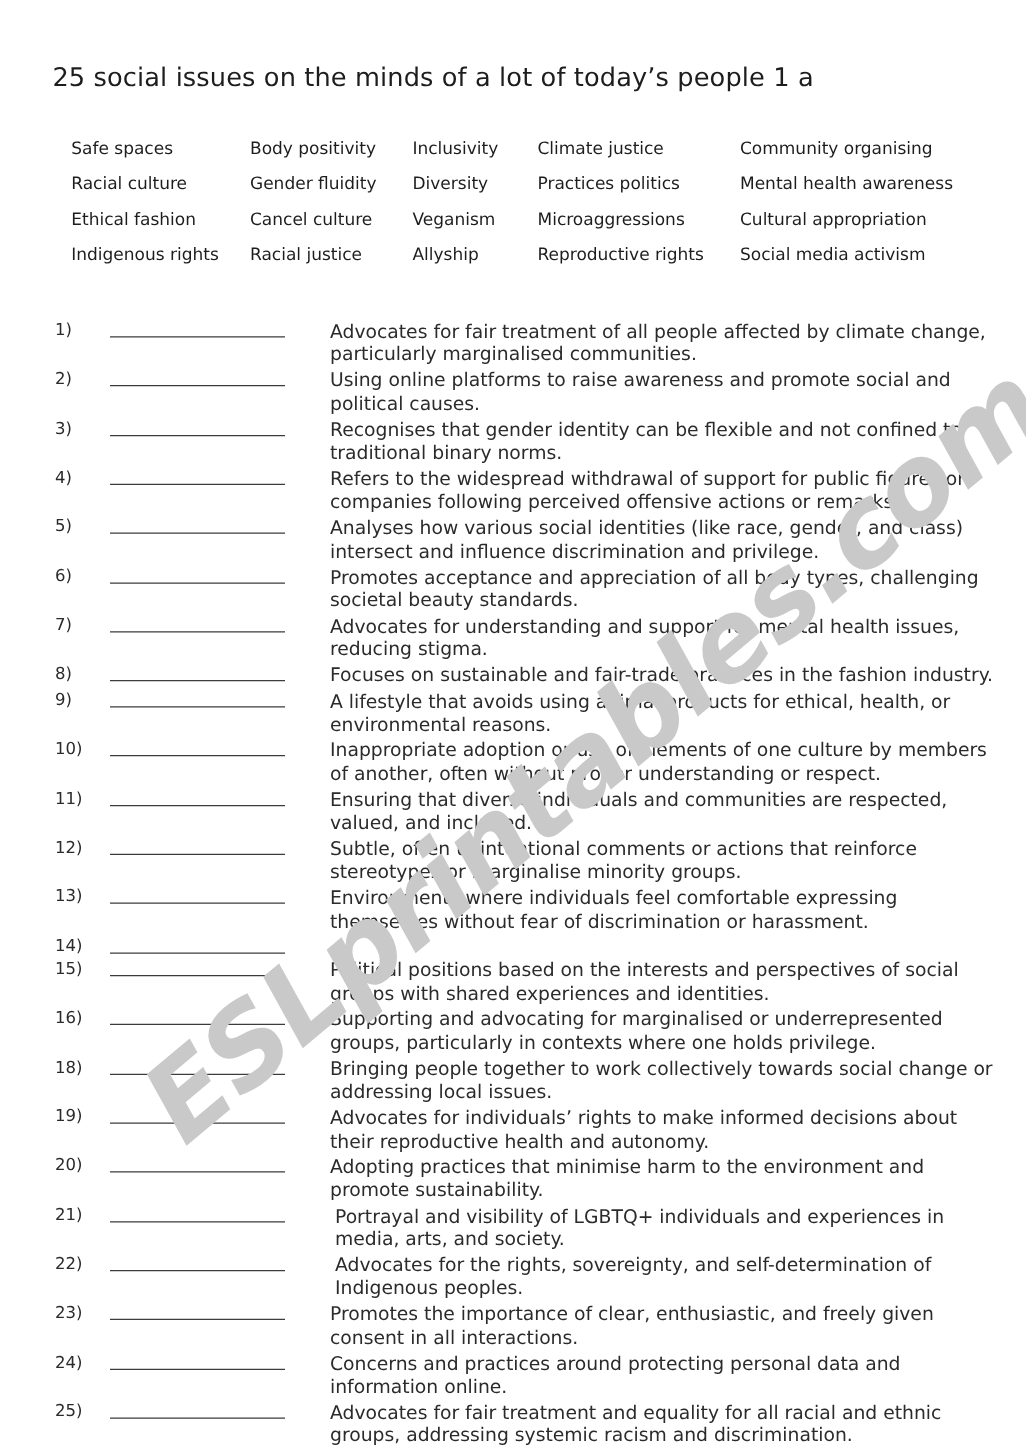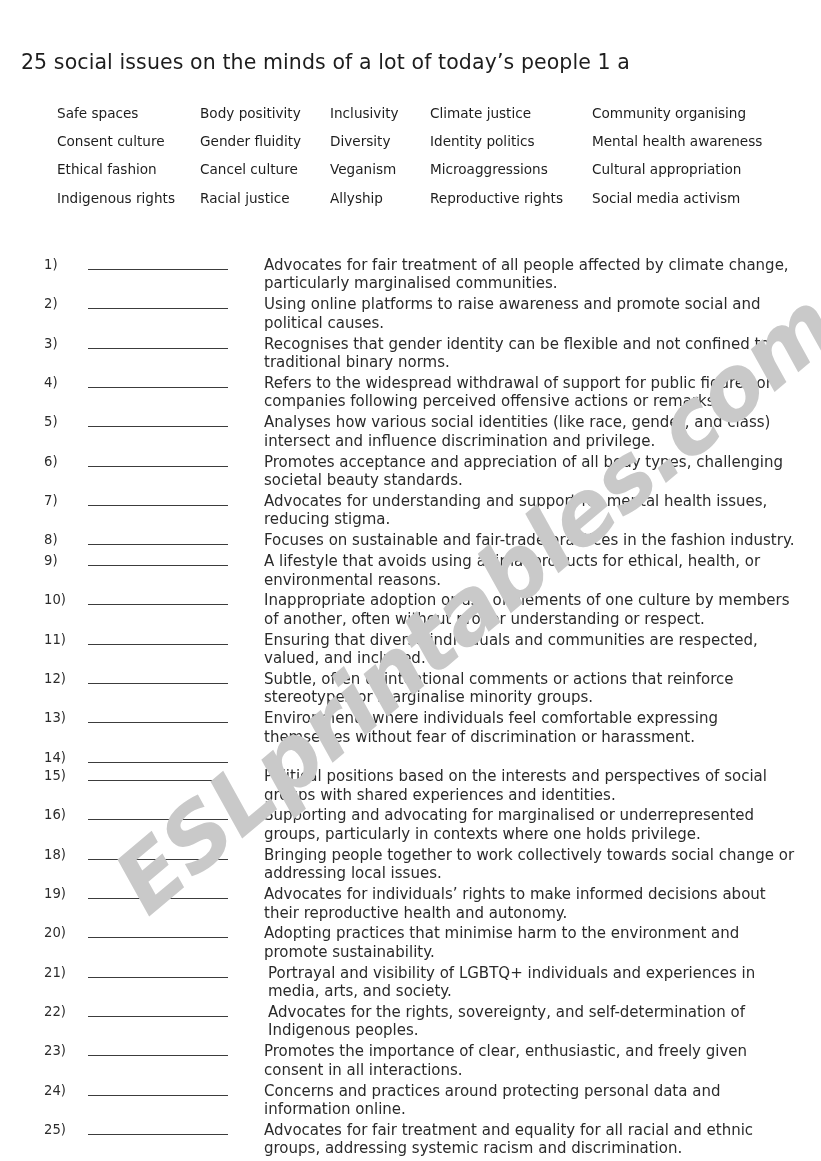--- a/index.html
+++ b/index.html
@@ -35,40 +35,40 @@
     z-index: 5;
     user-select: none;
   }
 
   
   .title {
     position: absolute;
     left: 0;
     top: 50px;
     width: 651px;
-    text-align: center;
+    text-align: right;
     font-size: 20.5px;
     font-weight: 400;
     letter-spacing: 0.1px;
     color: #1d1d1d;
     z-index: 2;
   }
 
   
   .wordbank {
     position: absolute;
     left: 57px;
     top: 99px;
     width: 710px;
     z-index: 2;
   }
   .wb-row {
     display: flex;
     height: 28.2px;
-    align-items: center;
+    align-items: flex-end;
   }
   .wb-cell {
     font-size: 13.6px;
     color: #1d1d1d;
     white-space: nowrap;
   }
   .wb-c1 { width: 143px; }
   .wb-c2 { width: 130px; }
   .wb-c3 { width: 100px; }
   .wb-c4 { width: 162px; }
@@ -126,24 +126,24 @@
 
   <div class="wordbank">
       <div class="wb-row">
         <div class="wb-cell wb-c1">Safe spaces</div>
         <div class="wb-cell wb-c2">Body positivity</div>
         <div class="wb-cell wb-c3">Inclusivity</div>
         <div class="wb-cell wb-c4">Climate justice</div>
         <div class="wb-cell wb-c5">Community organising</div>
       </div>
       <div class="wb-row">
-        <div class="wb-cell wb-c1">Consent culture</div>
+        <div class="wb-cell wb-c1">Racial culture</div>
         <div class="wb-cell wb-c2">Gender fluidity</div>
         <div class="wb-cell wb-c3">Diversity</div>
-        <div class="wb-cell wb-c4">Identity politics</div>
+        <div class="wb-cell wb-c4">Practices politics</div>
         <div class="wb-cell wb-c5">Mental health awareness</div>
       </div>
       <div class="wb-row">
         <div class="wb-cell wb-c1">Ethical fashion</div>
         <div class="wb-cell wb-c2">Cancel culture</div>
         <div class="wb-cell wb-c3">Veganism</div>
         <div class="wb-cell wb-c4">Microaggressions</div>
         <div class="wb-cell wb-c5">Cultural appropriation</div>
       </div>
       <div class="wb-row">

